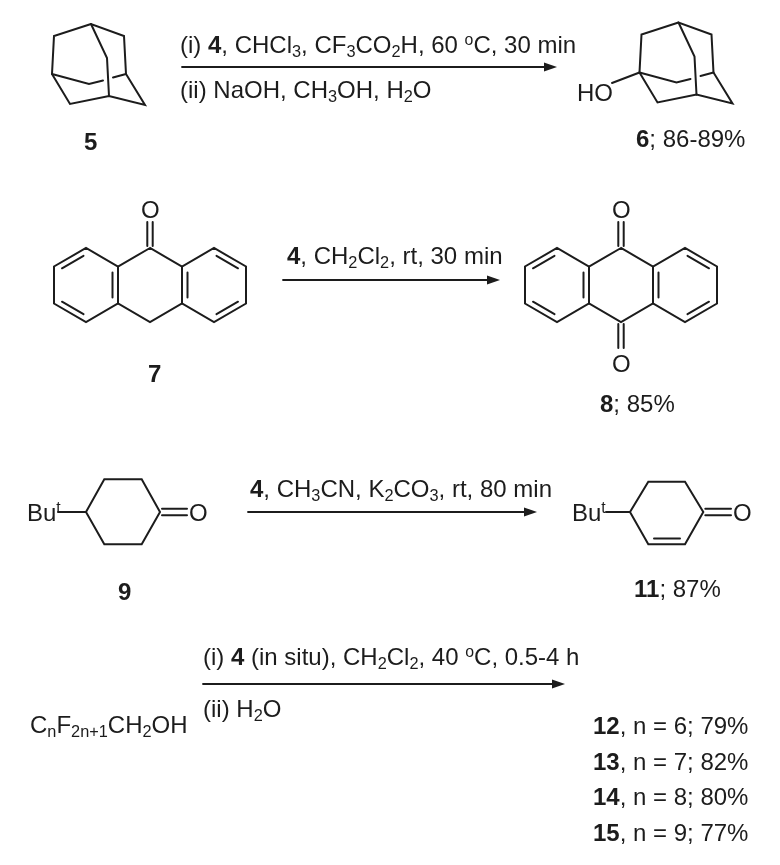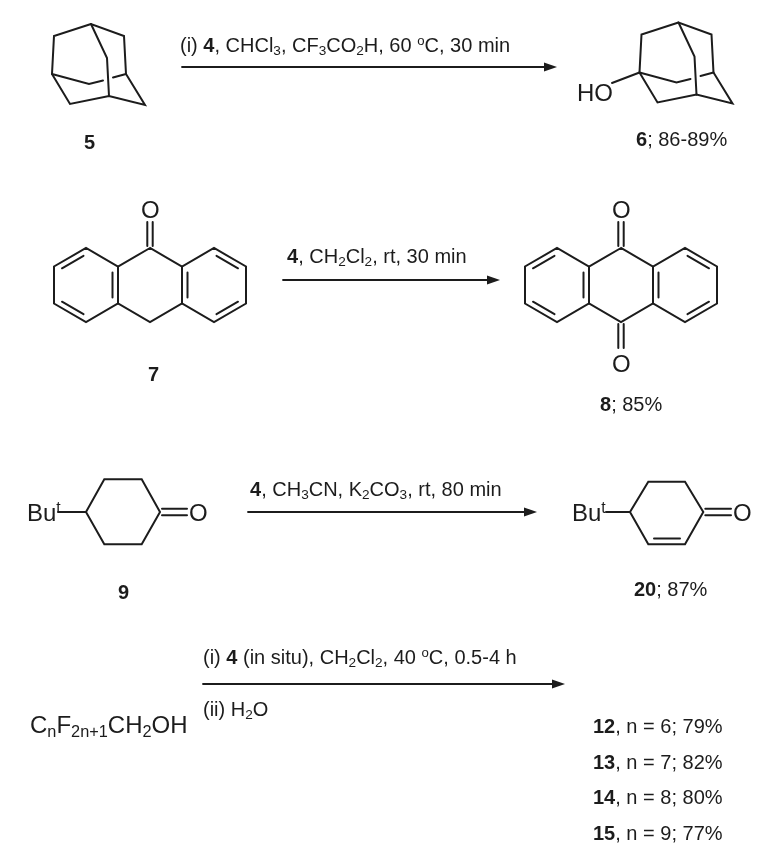--- a/index.html
+++ b/index.html
@@ -7,21 +7,21 @@
     position:relative;
     width:780px;height:865px;
     background:#ffffff;
     font-family:"Liberation Sans","DejaVu Sans",sans-serif;
     color:#1c1c1c;
     overflow:hidden;
   }
   .layer{position:absolute;left:0;top:0;}
   .txt{
     position:absolute;
-    font-size:20px;
+    font-size:24px;
     line-height:28px;
     white-space:nowrap;
     color:#1c1c1c;
   }
   .formula{font-size:24px;margin-top:40px;}
   .atom{font-size:24px;}
   .txt b{font-weight:700;}
   .txt sub{font-size:68%;vertical-align:-0.22em;line-height:0;}
   .txt sup{font-size:66%;vertical-align:0.5em;line-height:0;}
 </style>
@@ -86,38 +86,39 @@
 
     <g fill="#1c1c1c" stroke="none">
       <polygon points="557,67 544,62.4 544,71.6"></polygon>
       <polygon points="500,280 487,275.4 487,284.6"></polygon>
       <polygon points="537,512 524,507.4 524,516.6"></polygon>
       <polygon points="565,684 552,679.4 552,688.6"></polygon>
     </g>
   </svg>
 
   <span class="txt" style="left:180px;top:31px">(i) <b>4</b>, CHCl<sub>3</sub>, CF<sub>3</sub>CO<sub>2</sub>H, 60 <sup>o</sup>C, 30 min</span>
+  <span class="txt" style="left:180px;top:76px">(ii) NaOH, CH<sub>3</sub>OH, H<sub>2</sub>O</span>
   <span class="txt" style="left:84px;top:128px"><b>5</b></span>
   <span class="txt atom" style="left:577px;top:79px">HO</span>
   <span class="txt" style="left:636px;top:125px"><b>6</b>; 86-89%</span>
 
   <span class="txt atom" style="left:141px;top:196px">O</span>
   <span class="txt" style="left:287px;top:242px"><b>4</b>, CH<sub>2</sub>Cl<sub>2</sub>, rt, 30 min</span>
   <span class="txt" style="left:148px;top:360px"><b>7</b></span>
   <span class="txt atom" style="left:612px;top:196px">O</span>
   <span class="txt atom" style="left:612px;top:350px">O</span>
   <span class="txt" style="left:600px;top:390px"><b>8</b>; 85%</span>
 
   <span class="txt atom" style="left:27px;top:499px">Bu<sup>t</sup></span>
   <span class="txt atom" style="left:189px;top:499px">O</span>
   <span class="txt" style="left:250px;top:475px"><b>4</b>, CH<sub>3</sub>CN, K<sub>2</sub>CO<sub>3</sub>, rt, 80 min</span>
   <span class="txt" style="left:118px;top:578px"><b>9</b></span>
   <span class="txt atom" style="left:572px;top:499px">Bu<sup>t</sup></span>
   <span class="txt atom" style="left:733px;top:499px">O</span>
-  <span class="txt" style="left:634px;top:575px"><b>20</b>; 87%</span>
+  <span class="txt" style="left:634px;top:575px"><b>11</b>; 87%</span>
 
   <span class="txt formula" style="left:30px;top:671px">C<sub>n</sub>F<sub>2n+1</sub>CH<sub>2</sub>OH</span>
   <span class="txt" style="left:203px;top:643px">(i) <b>4</b> (in situ), CH<sub>2</sub>Cl<sub>2</sub>, 40 <sup>o</sup>C, 0.5-4 h</span>
   <span class="txt" style="left:203px;top:695px">(ii) H<sub>2</sub>O</span>
   <span class="txt" style="left:593px;top:712px"><b>12</b>, n = 6; 79%</span>
   <span class="txt" style="left:593px;top:748px"><b>13</b>, n = 7; 82%</span>
   <span class="txt" style="left:593px;top:783px"><b>14</b>, n = 8; 80%</span>
   <span class="txt" style="left:593px;top:819px"><b>15</b>, n = 9; 77%</span>
 
 </div>

